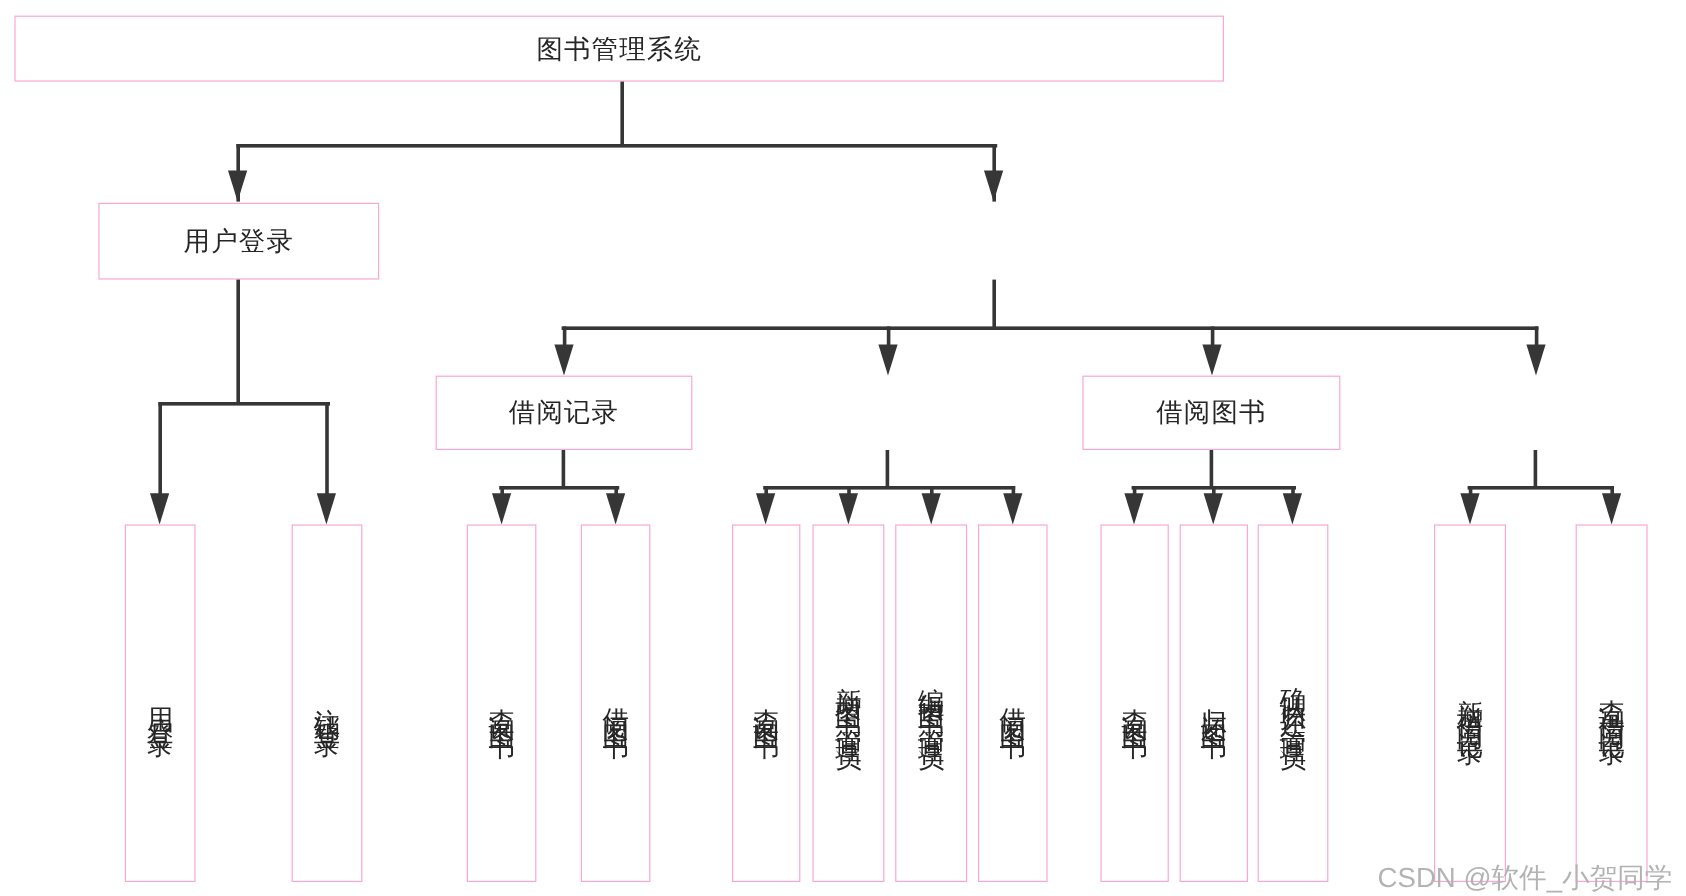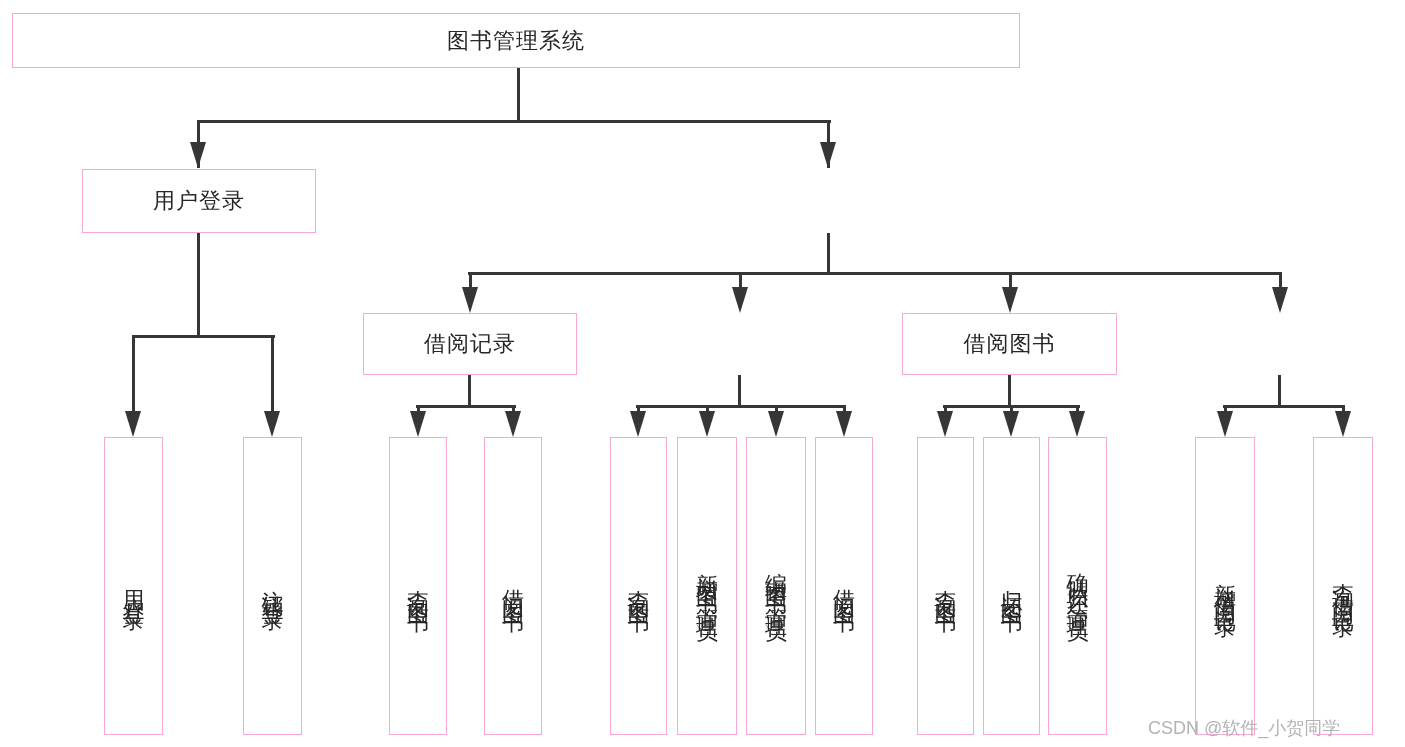--- a/index.html
+++ b/index.html
@@ -34,21 +34,21 @@
   .ar{
     position:absolute;width:0;height:0;
     border-left:8px solid transparent;
     border-right:8px solid transparent;
     border-top:26px solid #363636;
   }
   .watermark{
     position:absolute;
     left:1148px;top:716px;
     color:#b3b3b3;
-    font-size:18px;
+    font-size:23px;
     white-space:nowrap;
     z-index:5;
   }
 </style>
 </head>
 <body>
 
 <div class="canvas">
 
   <div class="node" style="left:12px;top:13px;width:1008px;height:55px">

